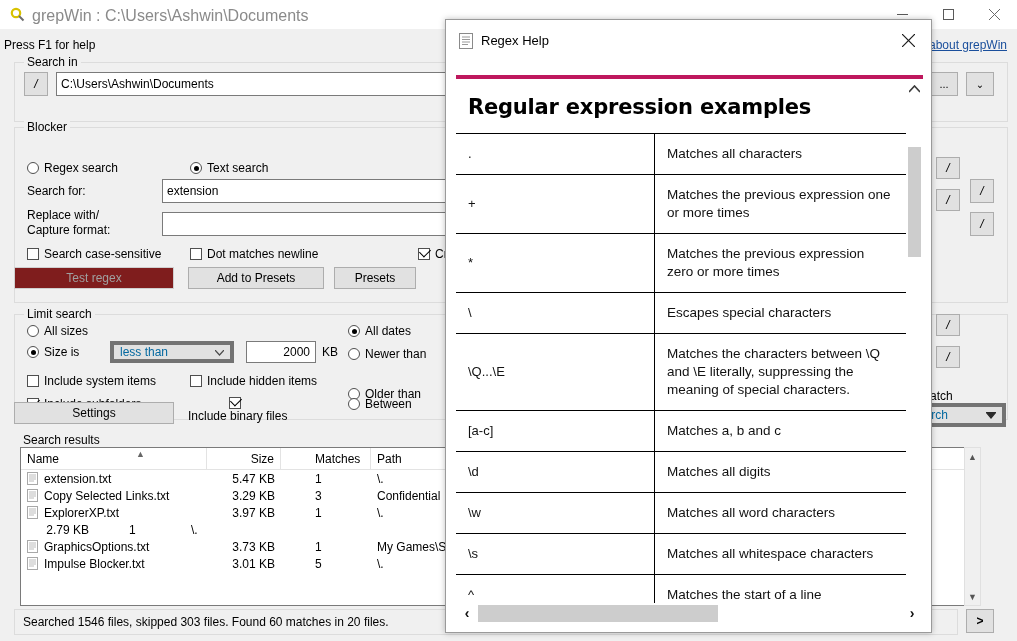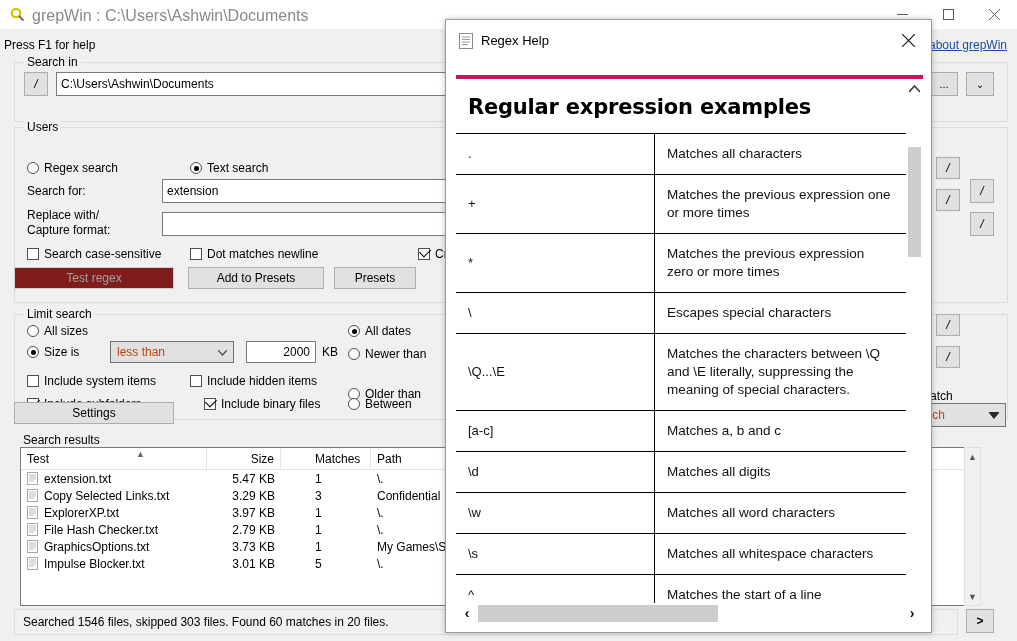--- a/index.html
+++ b/index.html
@@ -33,22 +33,22 @@
 
   .txtbox{position:absolute;background:#fff;border:1px solid #7a7a7a;box-sizing:border-box;
     font-size:12px;padding:2px 4px;color:#000;line-height:17px;overflow:hidden;white-space:nowrap;}
   .txtbox.num{text-align:right;padding-right:5px;}
 
   .btn{position:absolute;box-sizing:border-box;background:#e1e1e1;border:1px solid #adadad;
     font-size:12px;color:#000;display:flex;align-items:center;justify-content:center;white-space:nowrap;}
   .btn.dis{color:#a0a0a0;background:#7f1d1d;border-color:#cfcfcf;}
   .btn.small{font-size:11px;}
 
-  .combo{position:absolute;box-sizing:border-box;background:#e1e1e1;border:1px solid #737373;
-    font-size:12px;display:flex;align-items:center;padding-left:6px;color:#c2410c;}
+  .combo{position:absolute;box-sizing:border-box;background:#e1e1e1;border:4px solid #737373;
+    font-size:12px;display:flex;align-items:center;padding-left:6px;color:#0369a1;}
   .combo .arr{position:absolute;right:6px;top:50%;transform:translateY(-50%);}
 
   
   .radio,.check{position:absolute;display:flex;align-items:center;font-size:12px;white-space:nowrap;}
   .radio .mark{width:12px;height:12px;border:1px solid #4f4f4f;border-radius:50%;background:#fff;
     margin-right:5px;box-sizing:border-box;position:relative;flex:none;}
   .radio.on .mark:after{content:"";position:absolute;left:2.5px;top:2.5px;width:5px;height:5px;
     border-radius:50%;background:#000;}
   .check .mark{width:12px;height:12px;border:1px solid #4f4f4f;background:#fff;margin-right:5px;
     box-sizing:border-box;position:relative;flex:none;}
@@ -149,21 +149,21 @@
     <a class="aboutlink" href="#">about grepWin</a>
 
     <div class="gbox" style="left:14px;top:33px;width:992px;height:58px;"></div>
     <div class="glabel" style="left:24px;top:26px;">Search in</div>
     <div class="btn" style="left:24px;top:43px;width:24px;height:24px;font-style:italic;">/</div>
     <div class="txtbox" style="left:56px;top:43px;width:866px;height:24px;line-height:19px;">C:\Users\Ashwin\Documents</div>
     <div class="btn small" style="left:930px;top:43px;width:28px;height:24px;">...</div>
     <div class="btn small" style="left:966px;top:43px;width:28px;height:24px;font-size:10px;">⌄</div>
 
     <div class="gbox" style="left:14px;top:98px;width:992px;height:174px;"></div>
-    <div class="glabel" style="left:24px;top:91px;">Users</div>
+    <div class="glabel" style="left:24px;top:91px;">Blocker</div>
 
     <div class="radio" style="left:27px;top:132px;">
       <span class="mark"></span>
       <span>Regex search</span>
     </div>
     <div class="radio on" style="left:190px;top:132px;">
       <span class="mark"></span>
       <span>Text search</span>
     </div>
 
@@ -220,21 +220,21 @@
       <span>Include system items</span>
     </div>
     <div class="check" style="left:190px;top:345px;">
       <span class="mark"></span>
       <span>Include hidden items</span>
     </div>
     <div class="check on" style="left:27px;top:368px;">
       <span class="mark"></span>
       <span>Include subfolders</span>
     </div>
-    <div class="check on" style="left:204px;top:368px;">
+    <div class="check on" style="left:188px;top:368px;flex-direction:column;">
       <span class="mark"></span>
       <span>Include binary files</span>
     </div>
 
     <div class="radio on" style="left:348px;top:295px;">
       <span class="mark"></span>
       <span>All dates</span>
     </div>
     <div class="radio" style="left:348px;top:318px;">
       <span class="mark"></span>
@@ -265,21 +265,21 @@
       <span class="arr">
         <svg width="10" height="7">
             <polyline points="0,0 5,6 10,0" fill="#2b2b2b" stroke="#2b2b2b" stroke-width="1.2"></polyline>
           </svg>
       </span>
     </div>
 
     <div class="glabel" style="left:20px;top:404px;">Search results</div>
     <div class="listbox" style="left:20px;top:418px;width:960px;height:159px;">
       <div class="lhead">
-        <div class="c c-name">Test</div>
+        <div class="c c-name">Name</div>
         <div class="c c-size">Size</div>
         <div class="c c-matches">Matches</div>
         <div class="c c-path">Path</div>
         <span class="sortcaret">▲</span>
       </div>
       <div id="rows">
           <div class="lrow">
             <div class="c c-name">
               <span class="fileicon"><svg width="11" height="13" viewBox="0 0 11 13">
                   <rect x="0.5" y="0.5" width="10" height="12" fill="#fff" stroke="#a8a8a8"></rect>
@@ -318,30 +318,20 @@
                   <line x1="2" y1="7" x2="9" y2="7" stroke="#bbb"></line>
                   <line x1="2" y1="9" x2="7" y2="9" stroke="#bbb"></line>
                 </svg></span>
               <span>ExplorerXP.txt</span>
             </div>
             <div class="c c-size">3.97 KB</div>
             <div class="c c-matches">1</div>
             <div class="c c-path">\.</div>
           </div>
           <div class="lrow">
-            <div class="c c-name">
-              <span class="fileicon"><svg width="11" height="13" viewBox="0 0 11 13">
-                  <rect x="0.5" y="0.5" width="10" height="12" fill="#fff" stroke="#a8a8a8"></rect>
-                  <line x1="2" y1="3" x2="9" y2="3" stroke="#bbb"></line>
-                  <line x1="2" y1="5" x2="9" y2="5" stroke="#bbb"></line>
-                  <line x1="2" y1="7" x2="9" y2="7" stroke="#bbb"></line>
-                  <line x1="2" y1="9" x2="7" y2="9" stroke="#bbb"></line>
-                </svg></span>
-              <span>File Hash Checker.txt</span>
-            </div>
             <div class="c c-size">2.79 KB</div>
             <div class="c c-matches">1</div>
             <div class="c c-path">\.</div>
           </div>
           <div class="lrow">
             <div class="c c-name">
               <span class="fileicon"><svg width="11" height="13" viewBox="0 0 11 13">
                   <rect x="0.5" y="0.5" width="10" height="12" fill="#fff" stroke="#a8a8a8"></rect>
                   <line x1="2" y1="3" x2="9" y2="3" stroke="#bbb"></line>
                   <line x1="2" y1="5" x2="9" y2="5" stroke="#bbb"></line>

